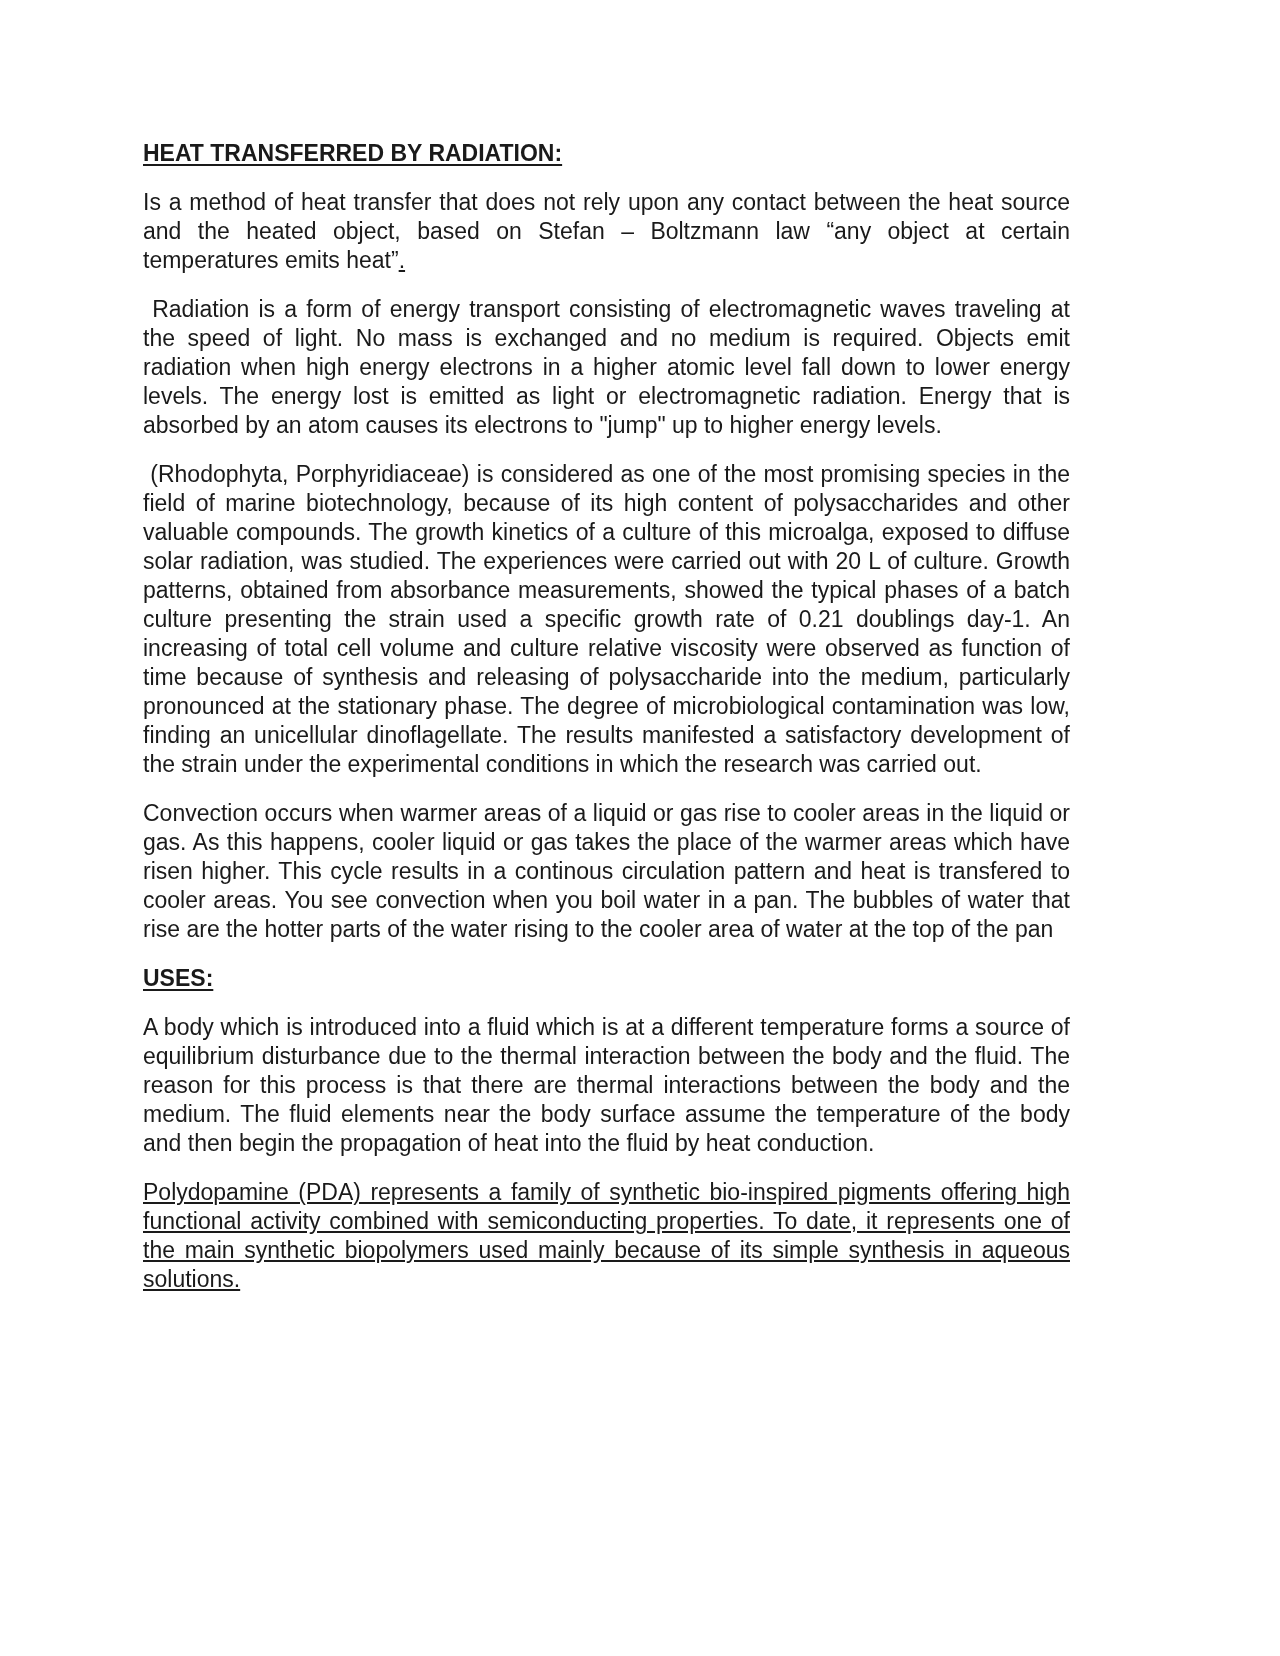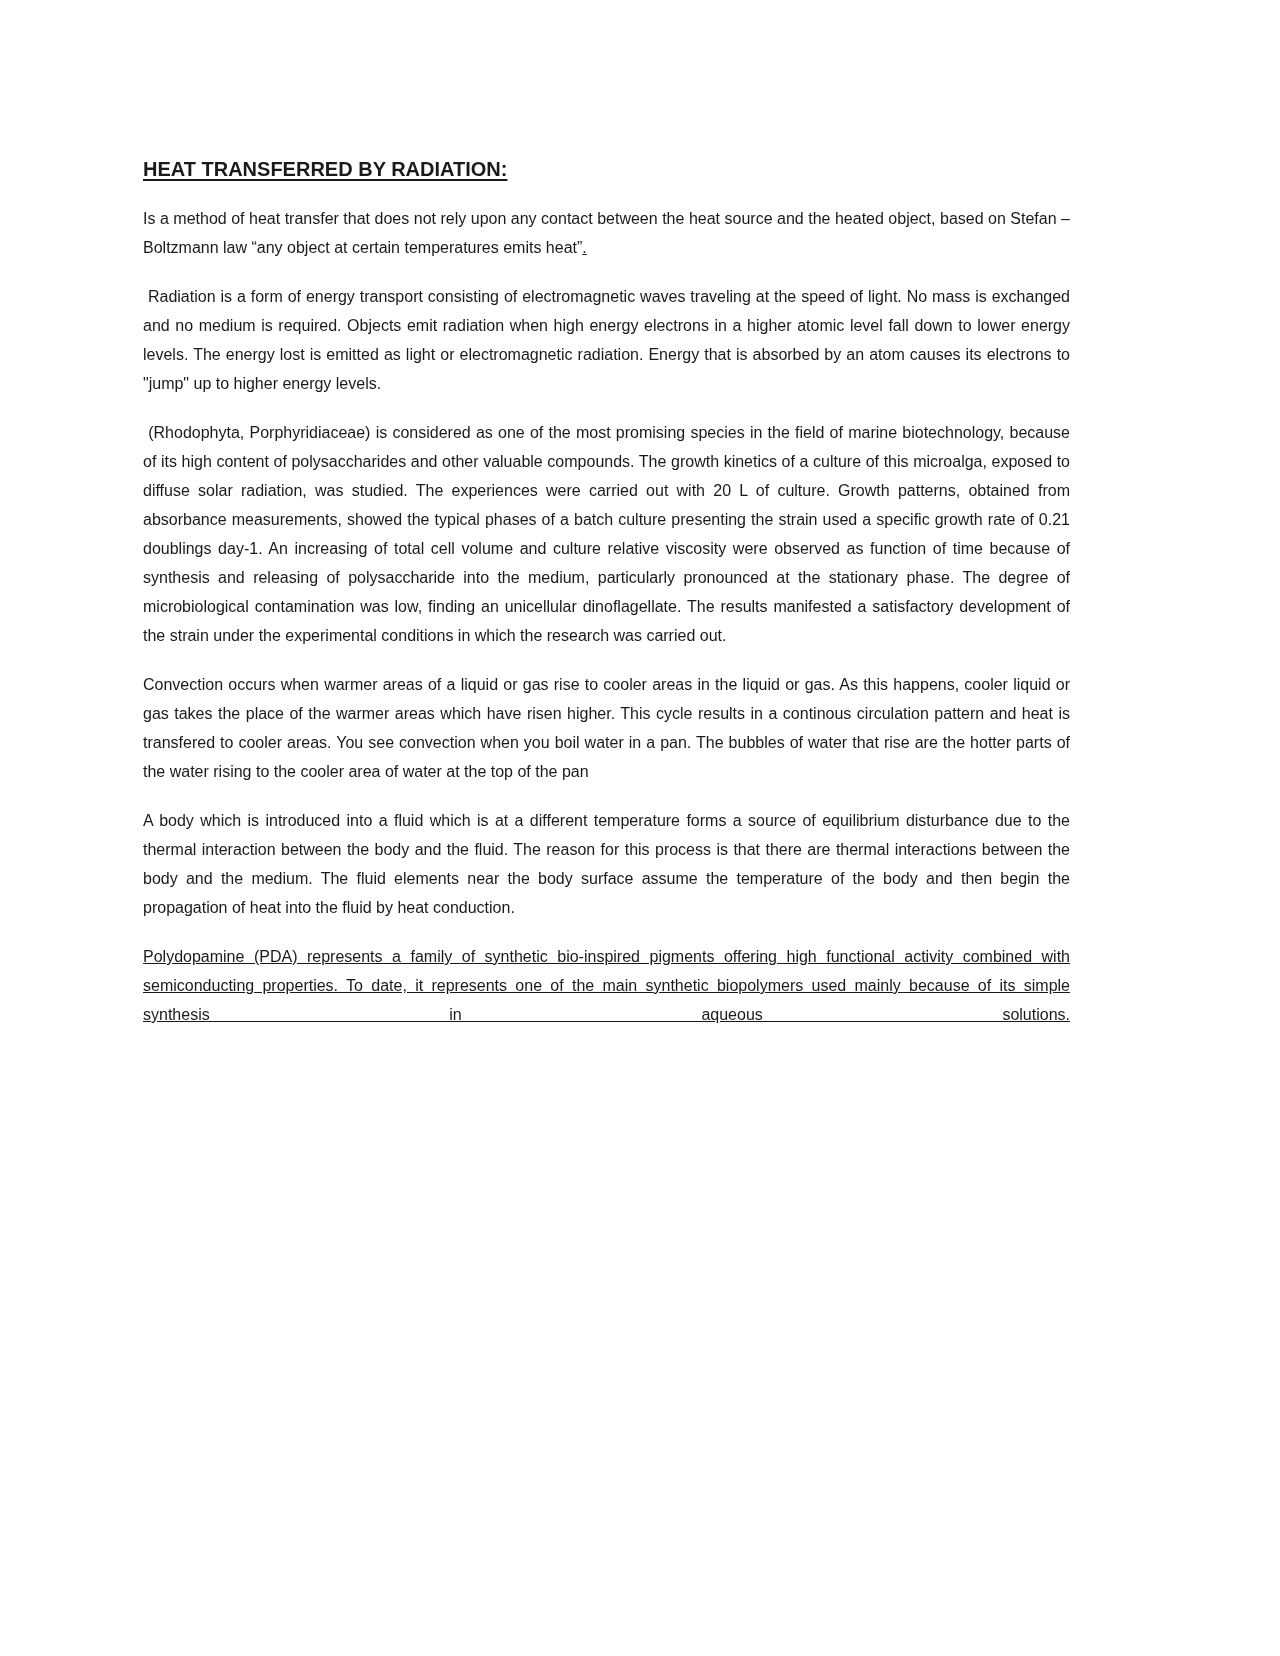--- a/index.html
+++ b/index.html
@@ -16,34 +16,34 @@
       color: #1a1a1a;
     }
     .page {
       position: absolute;
       left: 143px;
       top: 139px;
       width: 927px;
     }
     .heading {
       font-weight: bold;
-      font-size: 20px;
+      font-size: 23px;
       line-height: 29px;
-      margin: 16px 0 20px 0;
+      margin: 0 0 20px 0;
     }
     .heading .u {
       text-decoration: underline;
       text-decoration-thickness: 2px;
       text-underline-offset: 3px;
     }
     .heading .colon-plain {
       font-weight: normal;
     }
     p.body {
-      font-size: 16px;
+      font-size: 23px;
       line-height: 29px;
       margin: 0 0 20px 0;
       text-align: justify;
     }
     p.last-justify {
       text-align-last: justify;
       text-decoration: underline;
     }
     .u-period {
       text-decoration: underline;
@@ -63,19 +63,22 @@
   </p>
 
   <p class="body">&nbsp;Radiation is a form of energy transport consisting of electromagnetic waves traveling at the speed of light. No mass is exchanged and no medium is required. Objects emit radiation when high energy electrons in a higher atomic level fall down to lower energy levels. The energy lost is emitted as light or electromagnetic radiation. Energy that is absorbed by an atom causes its electrons to "jump" up to higher energy levels.</p>
 
 
   <p class="body">&nbsp;(Rhodophyta, Porphyridiaceae) is considered as one of the most promising species in the field of marine biotechnology, because of its high content of polysaccharides and other valuable compounds. The growth kinetics of a culture of this microalga, exposed to diffuse solar radiation, was studied. The experiences were carried out with 20 L of culture. Growth patterns, obtained from absorbance measurements, showed the typical phases of a batch culture presenting the strain used a specific growth rate of 0.21 doublings day-1. An increasing of total cell volume and culture relative viscosity were observed as function of time because of synthesis and releasing of polysaccharide into the medium, particularly pronounced at the stationary phase. The degree of microbiological contamination was low, finding an unicellular dinoflagellate. The results manifested a satisfactory development of the strain under the experimental conditions in which the research was carried out.</p>
 
 
   <p class="body">Convection occurs when warmer areas of a liquid or gas rise to cooler areas in the liquid or gas. As this happens, cooler liquid or gas takes the place of the warmer areas which have risen higher. This cycle results in a continous circulation pattern and heat is transfered to cooler areas. You see convection when you boil water in a pan. The bubbles of water that rise are the hotter parts of the water rising to the cooler area of water at the top of the pan</p>
 
+  <h2 class="heading">
+    <span class="u">USES:</span>
+  </h2>
 
 
   <p class="body">A body which is introduced into a fluid which is at a different temperature forms a source of equilibrium disturbance due to the thermal interaction between the body and the fluid. The reason for this process is that there are thermal interactions between the body and the medium. The fluid elements near the body surface assume the temperature of the body and then begin the propagation of heat into the fluid by heat conduction.</p>
 
   <p class="body last-justify">Polydopamine (PDA) represents a family of synthetic bio-inspired pigments offering high functional activity combined with semiconducting properties. To date, it represents one of the main synthetic biopolymers used mainly because of its simple synthesis in aqueous solutions.</p>
 
 </div>
 
 </body></html>

